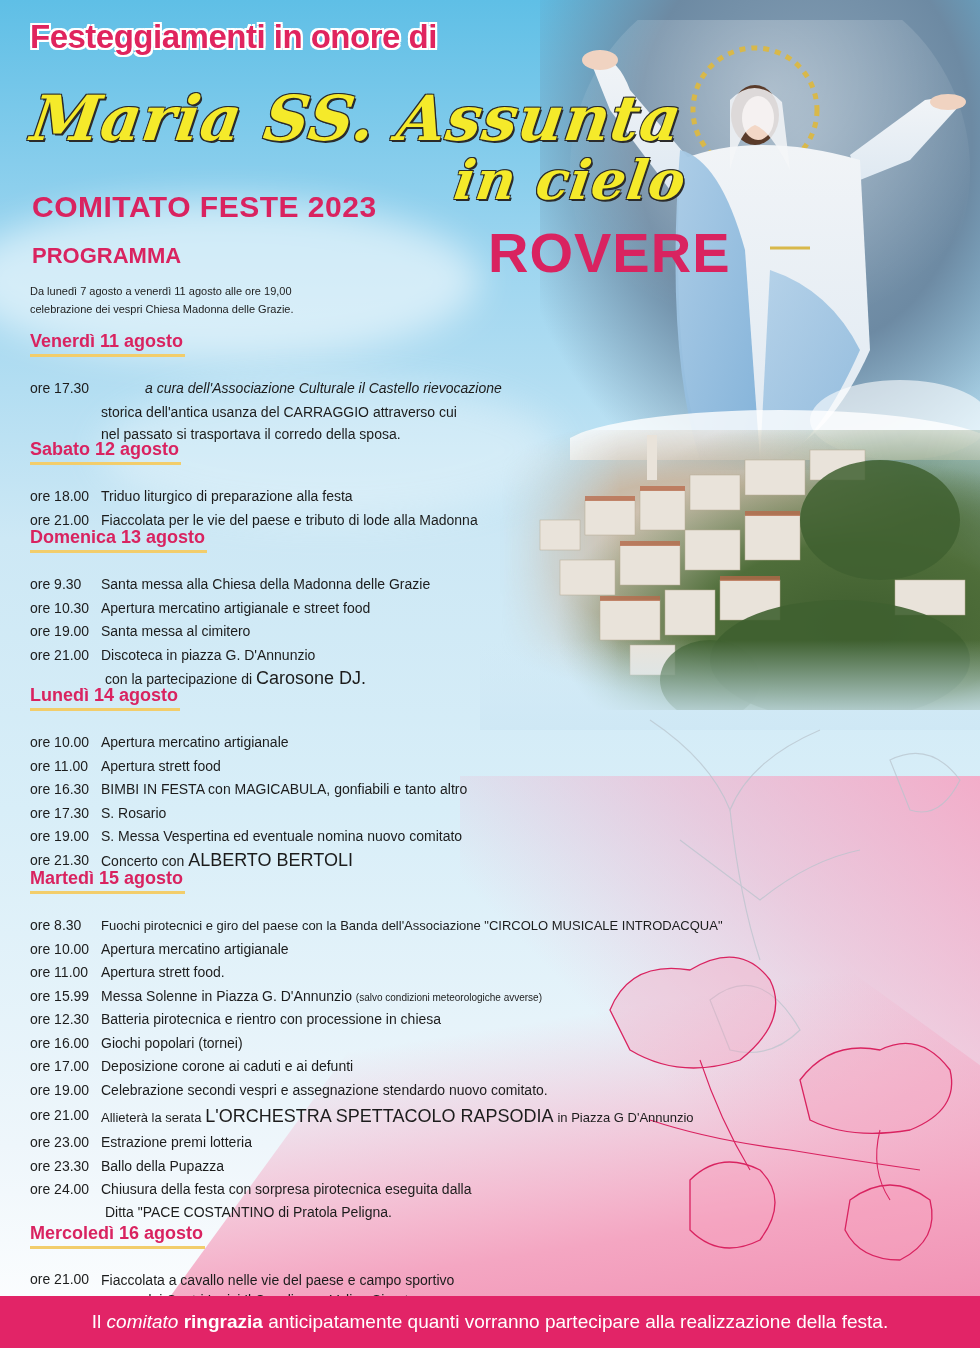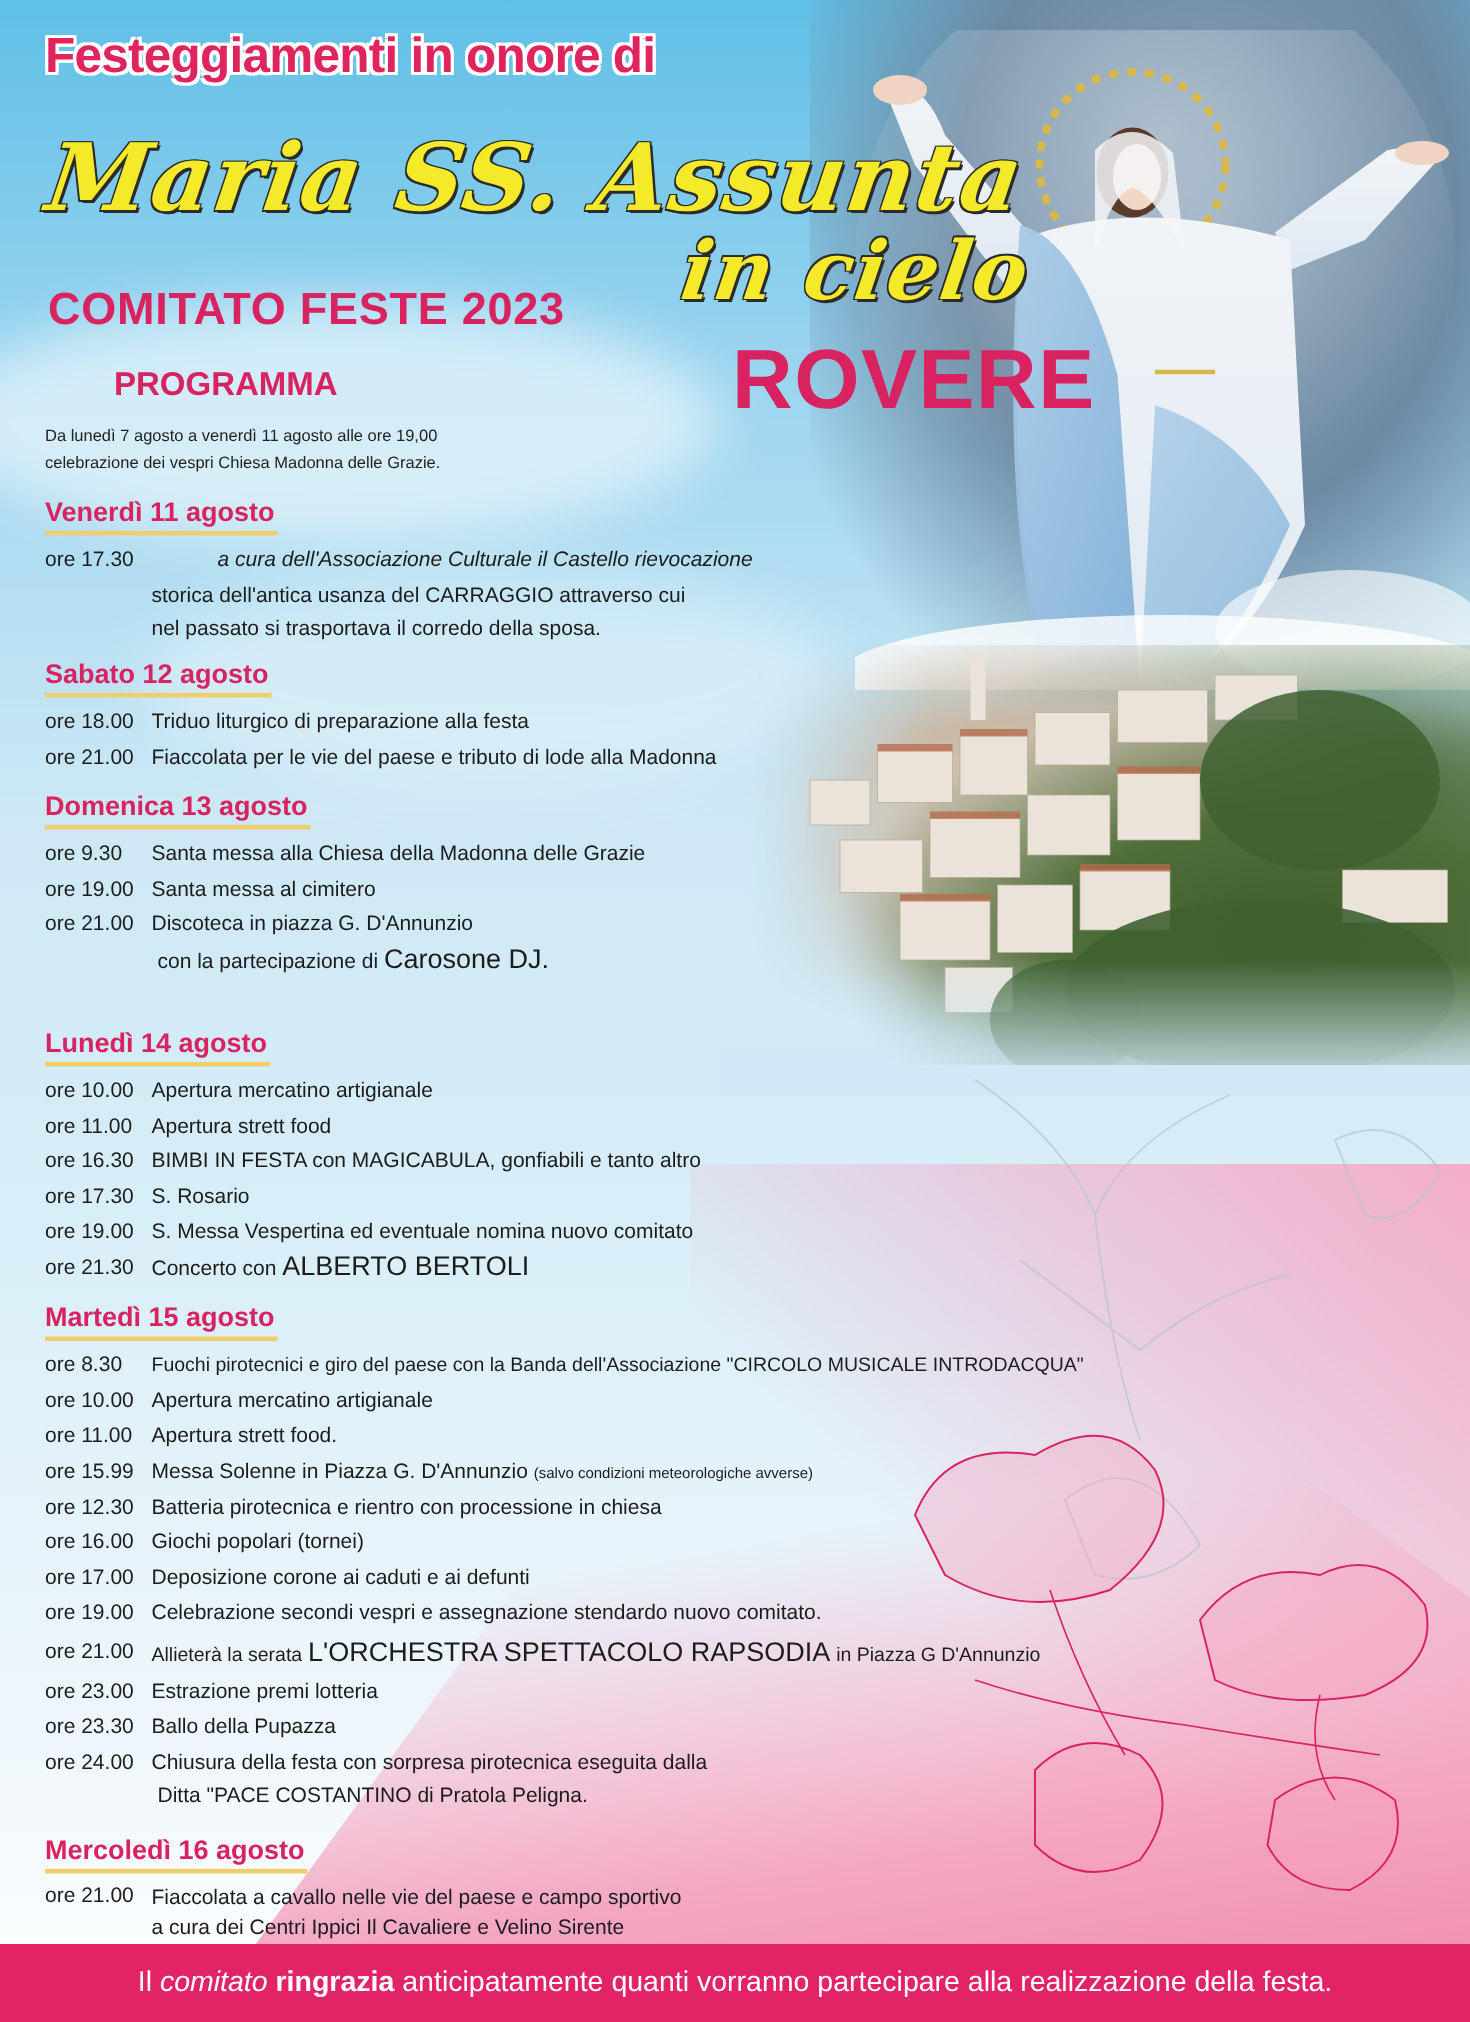--- a/index.html
+++ b/index.html
@@ -59,33 +59,33 @@
       letter-spacing: 0.5px;
     }
     .rovere {
       position: absolute; left: 440px; top: 220px;
       font-family: "Liberation Sans", sans-serif; font-weight: bold; font-size: 56px; color: #d92360;
       letter-spacing: 1px;
       margin-left: 48px;
     }
     .programma {
       position: absolute; left: 32px; top: 243px;
-      font-family: "Liberation Sans", sans-serif; font-weight: bold; font-size: 22px; color: #d92360; margin-left: 44px;
+      font-family: "Liberation Sans", sans-serif; font-weight: bold; font-size: 22px; color: #d92360;
     }
     .intro {
       position: absolute; left: 30px; top: 282px; font-family: "Liberation Sans", sans-serif;
       font-size: 11px; line-height: 18px; color: #222;
     }
 
     
     .day { position: absolute; left: 30px; }
     .day-title {
       display: inline-block; font-family: "Liberation Sans", sans-serif; font-weight: bold;
       font-size: 18px; color: #d92360; padding: 0 2px 2px 0;
-      border-bottom: 3px solid #f2cd6b; margin-bottom: 4px; line-height: 22px;
+      border-bottom: 3px solid #f2cd6b; margin-bottom: 20px; line-height: 22px;
     }
     .event { display: flex; font-family: "Liberation Sans", sans-serif; font-size: 14px; line-height: 23.5px; color: #1c1c1c; white-space: nowrap; }
     .event .time { width: 71px; flex: none; }
     .event .desc { white-space: pre-line; line-height: 21px; padding-top: 1px; }
     .event .desc.italic { font-style: italic; margin-left: 44px; }
     .event .big { font-size: 18px; }
     .event .small { font-size: 10px; }
 
     .footer {
       position: absolute; left: 0; top: 1296px; width: 980px; height: 52px; background: #e22467;
@@ -240,20 +240,24 @@
       </div>
   </div>
 
   <div class="day" style="top:526px">
     <div class="day-title">Domenica 13 agosto</div>
     <div class="event">
         <span class="time">ore 9.30</span>
         <span class="desc">Santa messa alla Chiesa della Madonna delle Grazie</span>
       </div>
     <div class="event">
+        <span class="time">ore 10.30</span>
+        <span class="desc">Apertura mercatino artigianale e street food</span>
+      </div>
+    <div class="event">
         <span class="time">ore 19.00</span>
         <span class="desc">Santa messa al cimitero</span>
       </div>
     <div class="event">
         <span class="time">ore 21.00</span>
         <span class="desc">Discoteca in piazza G. D'Annunzio</span>
       </div>
     <div class="event">
         <span class="time"></span>
         <span class="desc" style="padding-left:4px"><span>con la partecipazione di</span> <span class="big">Carosone DJ.</span></span>

